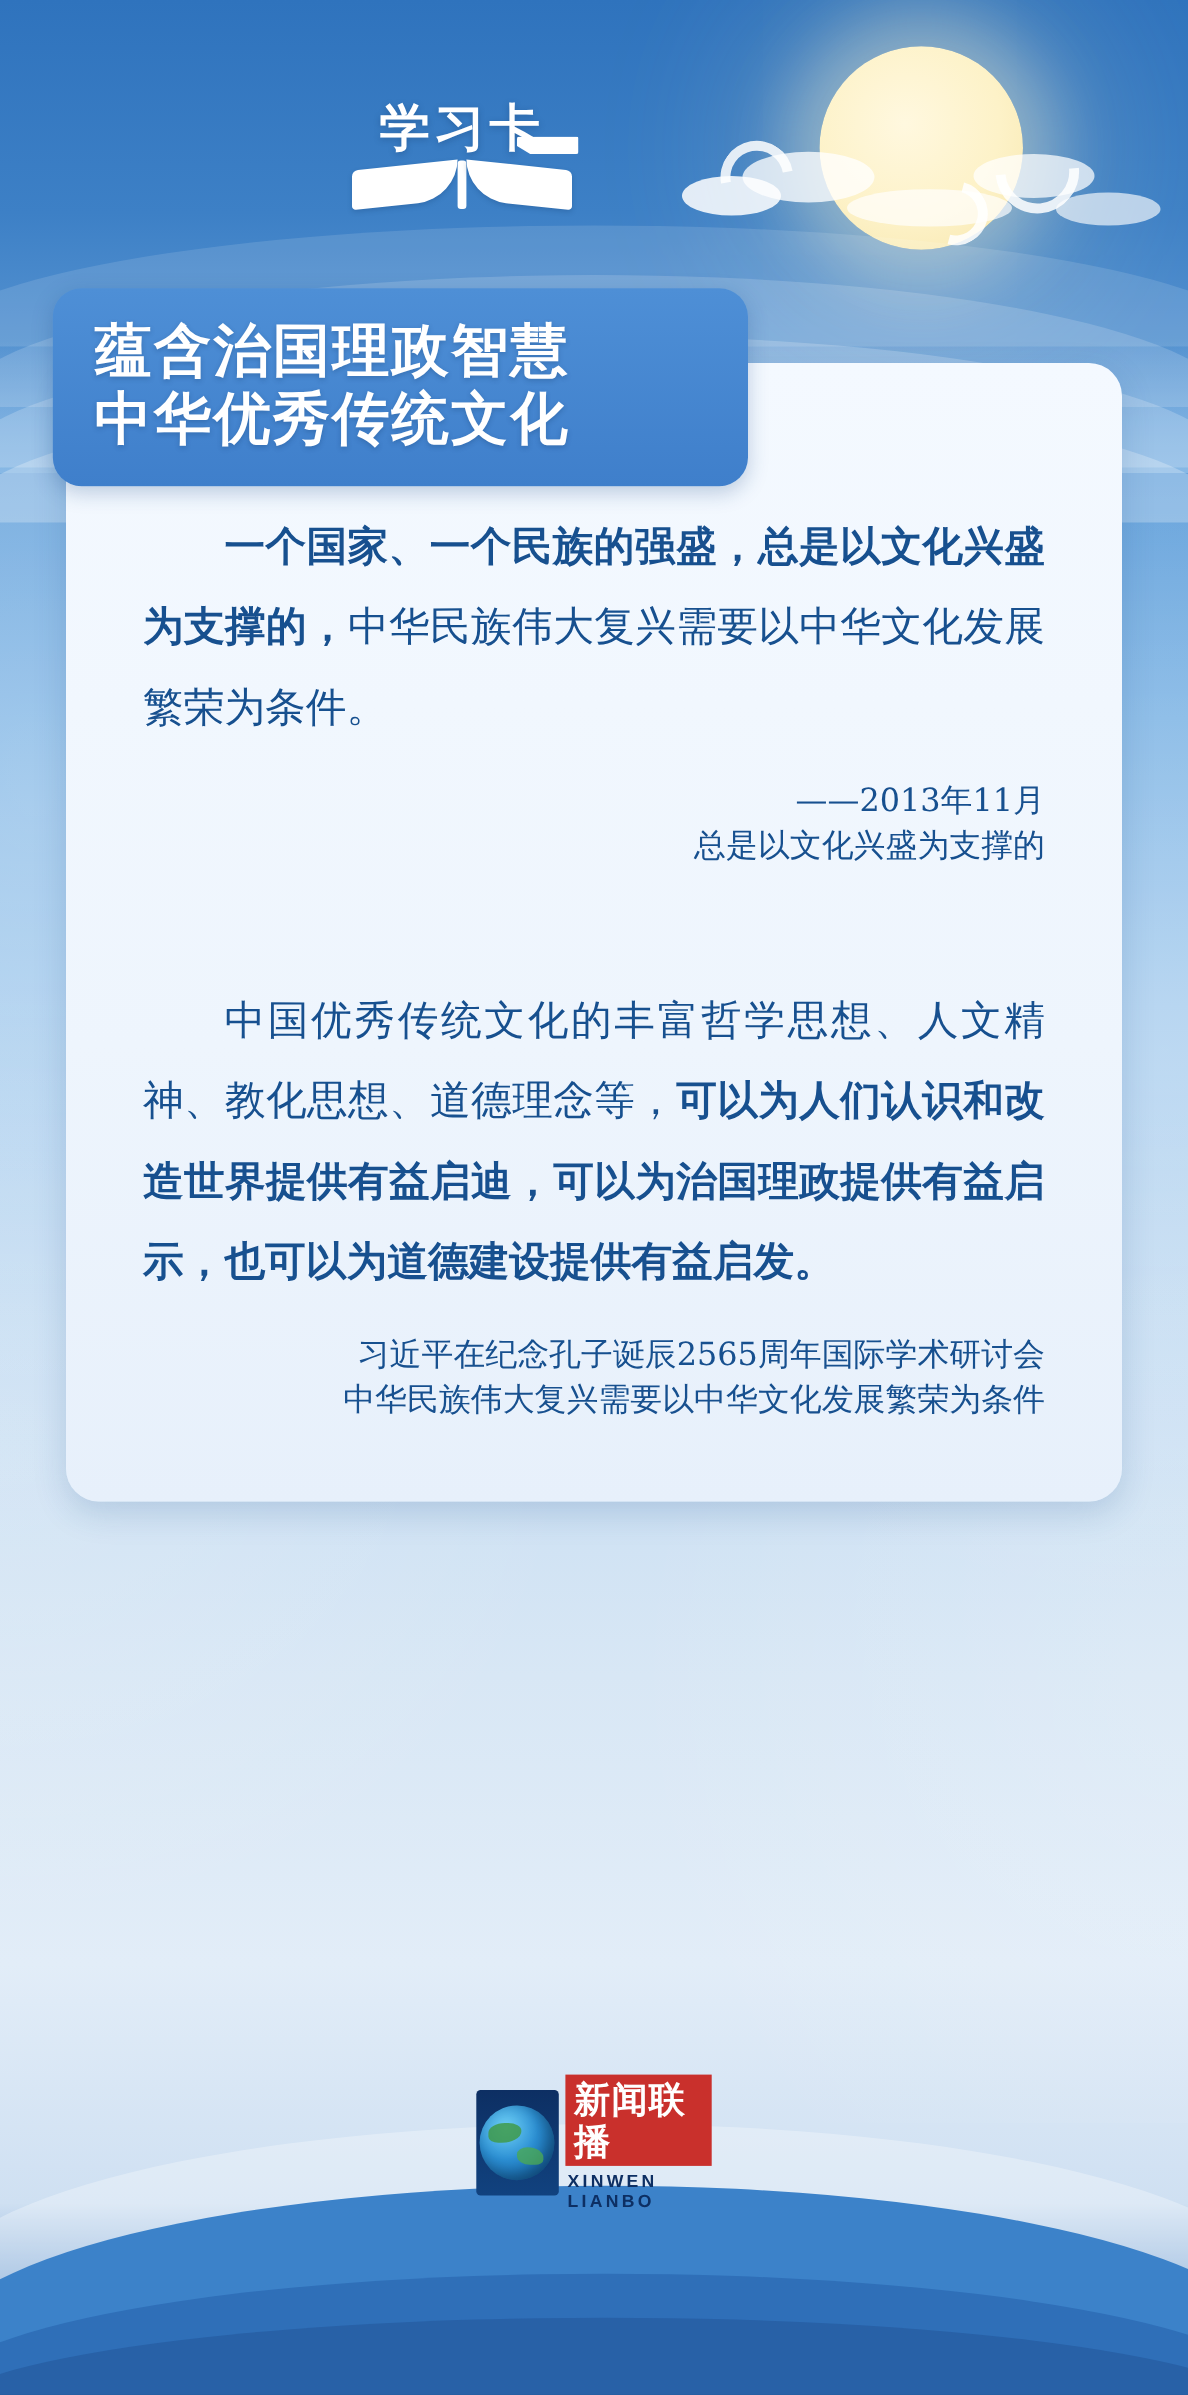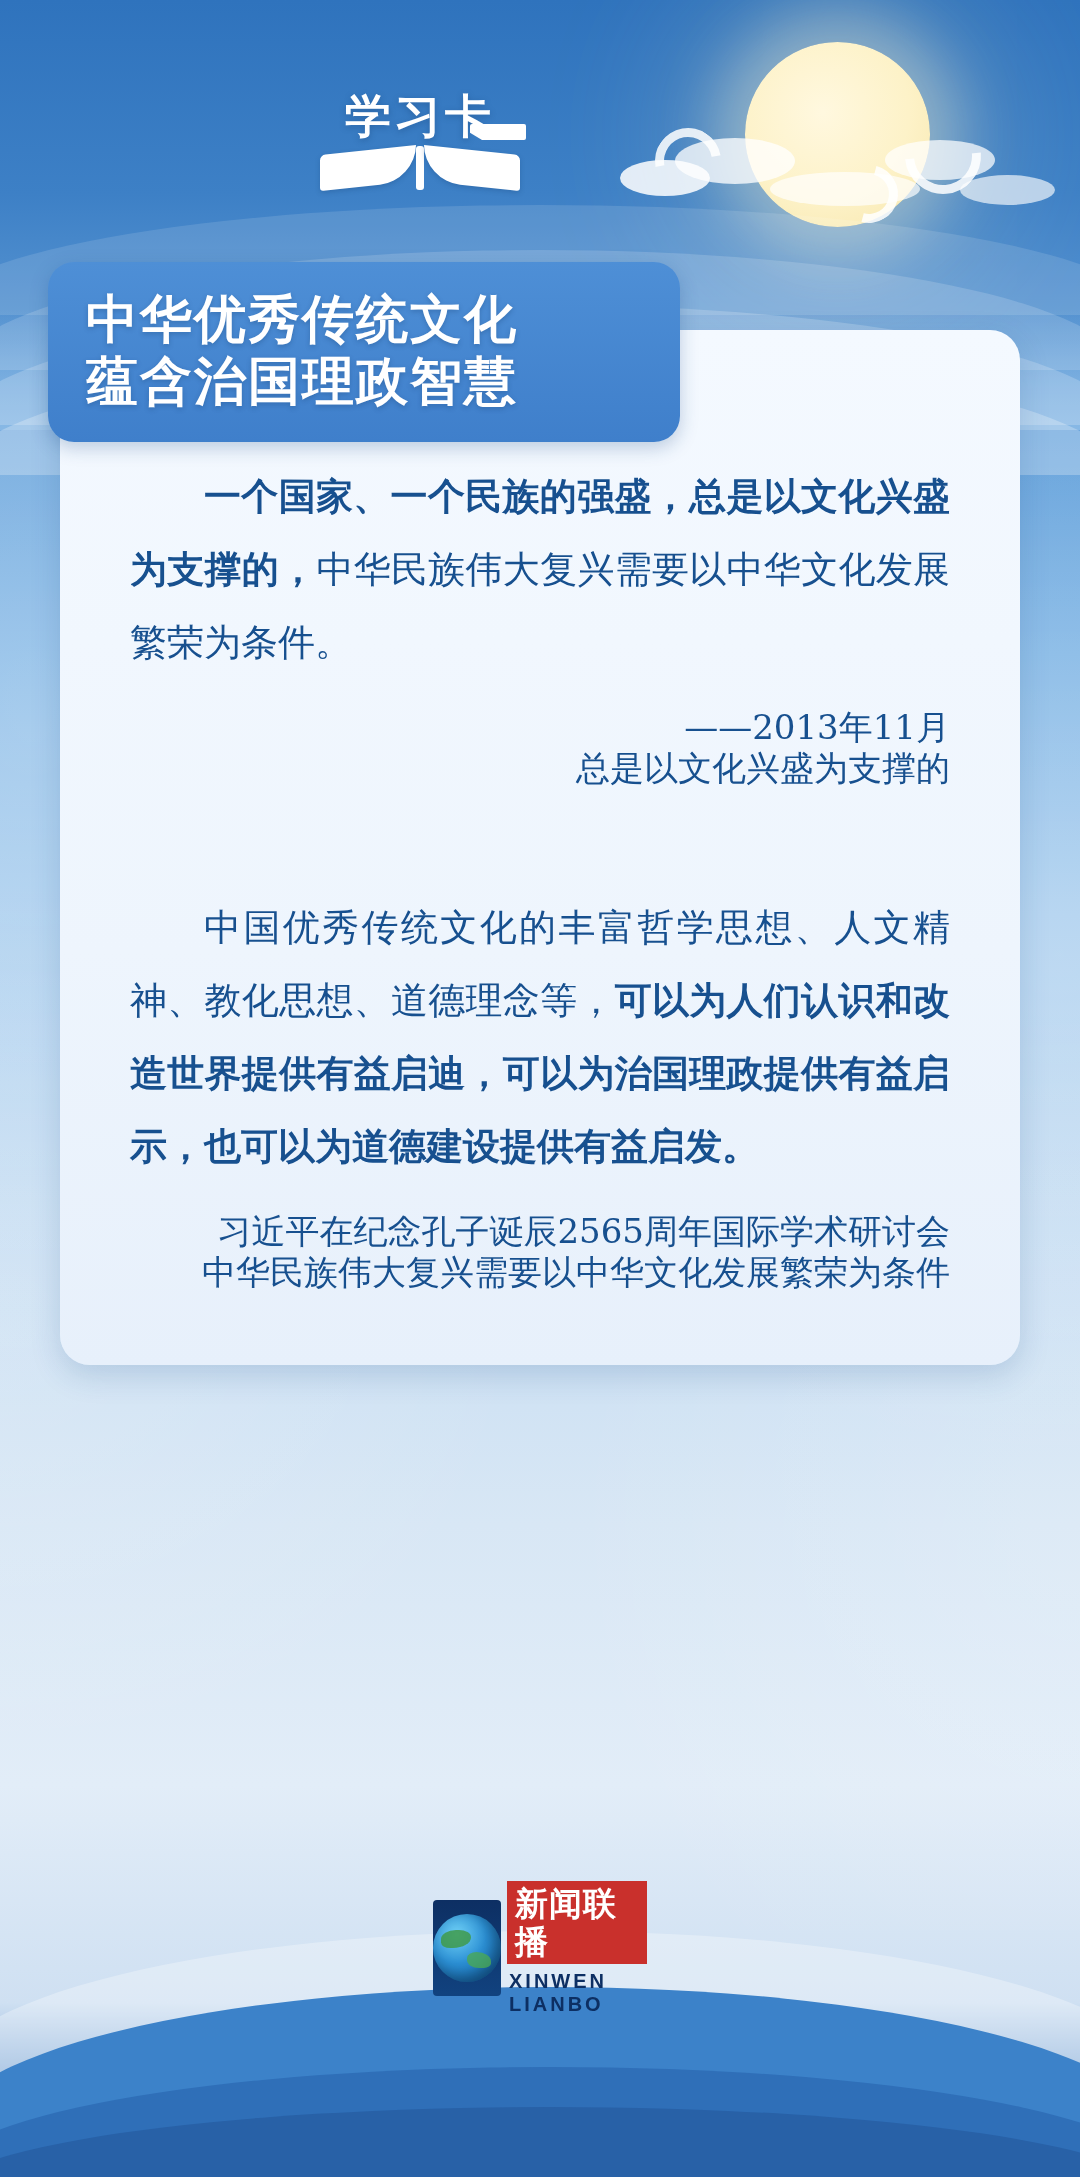--- a/index.html
+++ b/index.html
@@ -183,21 +183,21 @@
     font-size: 37px;
     line-height: 73px;
     color: #17508f;
     text-indent: 74px;
     text-align: justify;
   }
   .quote-text .strong { font-weight: bold; }
   .attrib {
     margin-top: 28px;
     font-family: "DejaVu Serif", "Liberation Serif", serif;
-    font-size: 34px;
+    font-size: 29px;
     line-height: 41px;
     color: #17508f;
     text-align: right;
   }
   .gap { height: 92px; }
 
   
   .footer-logo {
     position: absolute;
     left: 50%;
@@ -244,21 +244,21 @@
   .cctv-cn {
     font-family: "DejaVu Sans", "Liberation Sans", sans-serif;
     font-size: 33px; font-weight: bold; color: #ffffff;
     background: #c9302c;
     padding: 4px 8px 3px 8px;
     letter-spacing: 1px;
     line-height: 38px;
   }
   .cctv-en {
     font-family: "Liberation Sans", sans-serif;
-    font-size: 20px; font-weight: bold; color: #0d2f63;
+    font-size: 16px; font-weight: bold; color: #0d2f63;
     letter-spacing: 3px;
     margin-top: 6px;
     padding-left: 2px;
   }
 
   
   .wave {
     position: absolute;
     left: -60px;
     width: 1220px;
@@ -301,22 +301,22 @@
       <div class="page left"></div>
       <div class="spine"></div>
       <div class="page right"></div>
       <div class="flag"></div>
     </div>
   </div>
 
   <div class="card"></div>
 
   <div class="title-banner">
+    <div class="title-line">蕴含治国理政智慧</div>
     <div class="title-line">中华优秀传统文化</div>
-    <div class="title-line">蕴含治国理政智慧</div>
   </div>
 
   <div class="card-inner">
 
     <div class="quote-block">
       <div class="quote-text">
         <span class="strong">一个国家、一个民族的强盛，总是以文化兴盛为支撑的，</span><span>中华民族伟大复兴需要以中华文化发展繁荣为条件。</span>
       </div>
       <div class="attrib">
         <div>——2013年11月</div>

